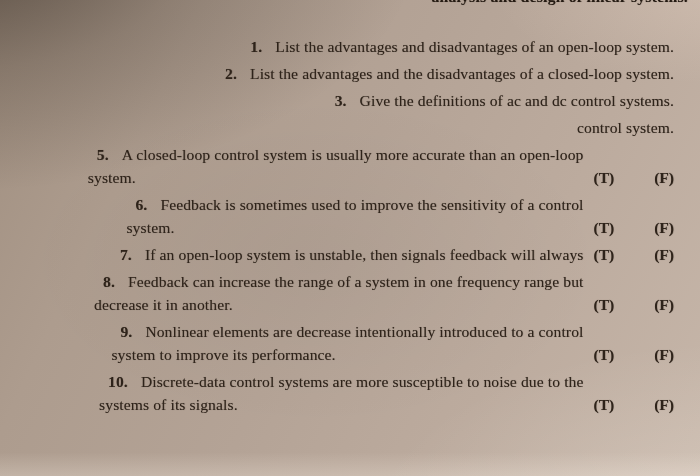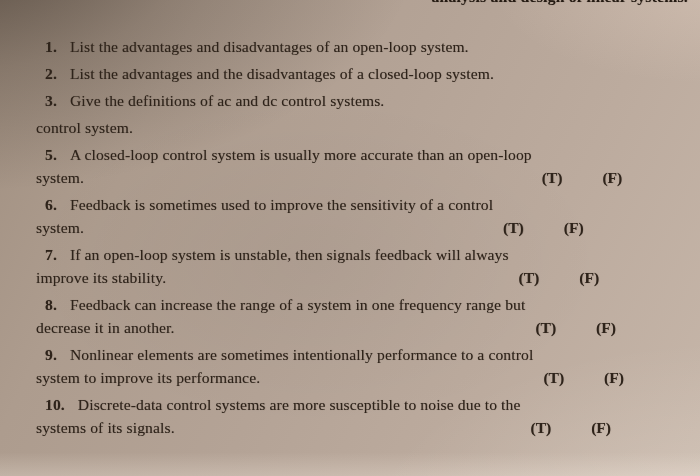--- a/index.html
+++ b/index.html
@@ -42,21 +42,21 @@
     white-space: nowrap;
   }
   .content {
     position: absolute;
     top: 35px;
     left: 36px;
     right: 26px;
   }
   .q {
     display: flex;
-    justify-content: flex-start;
+    justify-content: flex-end;
     align-items: flex-end;
     margin-bottom: 4px;
   }
   .q-text {
     font-size: 15.5px;
     line-height: 23px;
     letter-spacing: 0.15px;
     white-space: nowrap;
     text-shadow: 0.3px 0.3px 0.7px rgba(46,35,26,0.40);
   }
@@ -130,42 +130,41 @@
       </div>
       <div class="tf">
         <span>(T)</span>
         <span>(F)</span>
       </div>
     </div>
 
     <div class="q">
       <div class="q-text">
         <div class="q-line first"><span class="q-num">7.</span><span>If an open-loop system is unstable, then signals feedback will always</span></div>
-        <div class="q-line">improve its stability.</div>
       </div>
       <div class="tf">
         <span>(T)</span>
         <span>(F)</span>
       </div>
     </div>
 
     <div class="q">
       <div class="q-text">
         <div class="q-line first"><span class="q-num">8.</span><span>Feedback can increase the range of a system in one frequency range but</span></div>
         <div class="q-line">decrease it in another.</div>
       </div>
       <div class="tf">
         <span>(T)</span>
         <span>(F)</span>
       </div>
     </div>
 
     <div class="q">
       <div class="q-text">
-        <div class="q-line first"><span class="q-num">9.</span><span>Nonlinear elements are sometimes intentionally performance to a control</span></div>
+        <div class="q-line first"><span class="q-num">9.</span><span>Nonlinear elements are decrease intentionally introduced to a control</span></div>
         <div class="q-line">system to improve its performance.</div>
       </div>
       <div class="tf">
         <span>(T)</span>
         <span>(F)</span>
       </div>
     </div>
 
     <div class="q">
       <div class="q-text">

